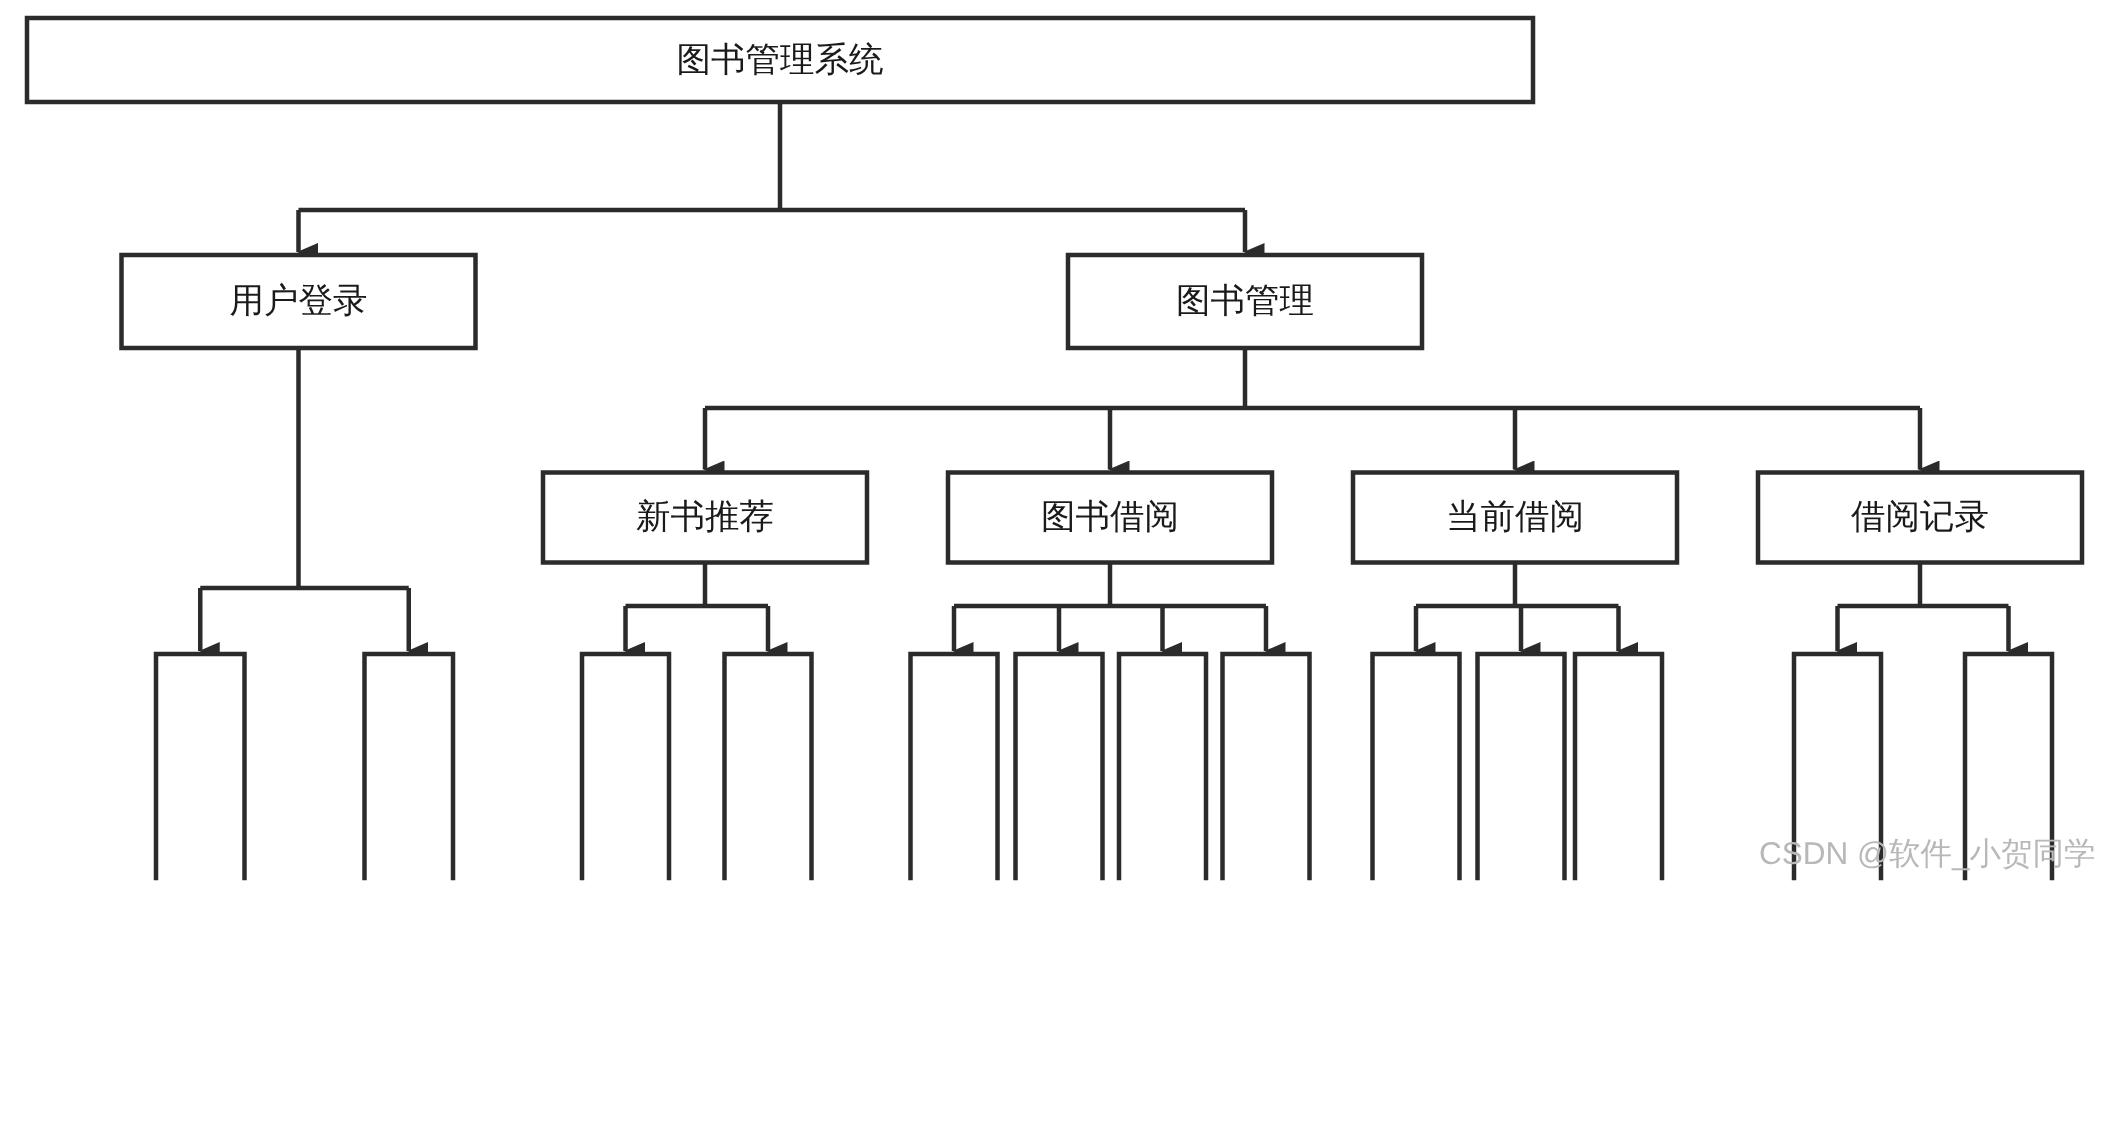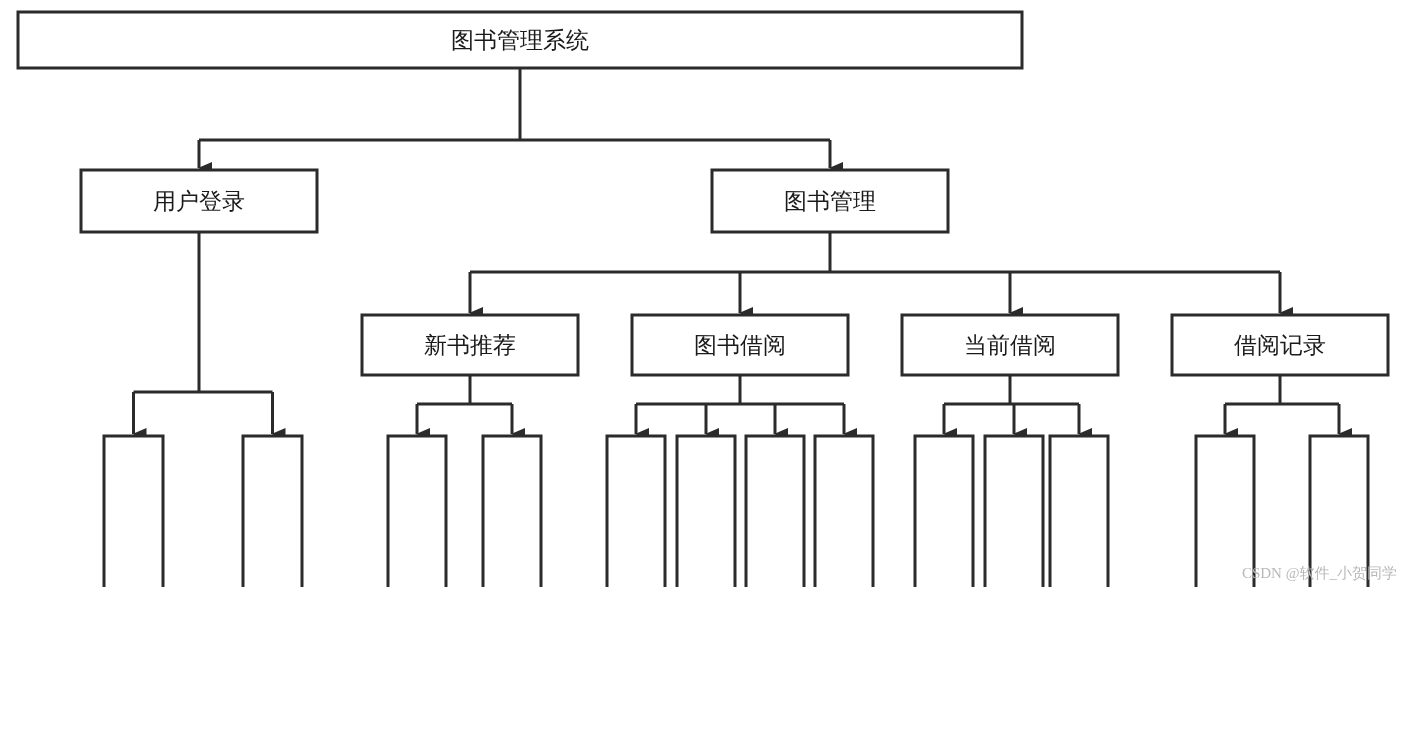--- a/index.html
+++ b/index.html
@@ -60,23 +60,23 @@
     color: #1a1a1a;
     letter-spacing: 1px;
     white-space: nowrap;
     pointer-events: none;
     font-family: "DejaVu Sans", "Liberation Sans", sans-serif;
   }
   .watermark {
     position: absolute;
     right: 8px;
     bottom: 4px;
-    font-size: 15px;
+    font-size: 21px;
     color: #b8b8b8;
-    font-family: Liberation Serif, serif;
+    font-family: Liberation Sans, sans-serif;
     white-space: nowrap;
   }
 </style>
 </head>
 <body>
 
 <div id="page">
 
   <svg class="diagram" viewBox="0 0 1405 747">
     <defs>

